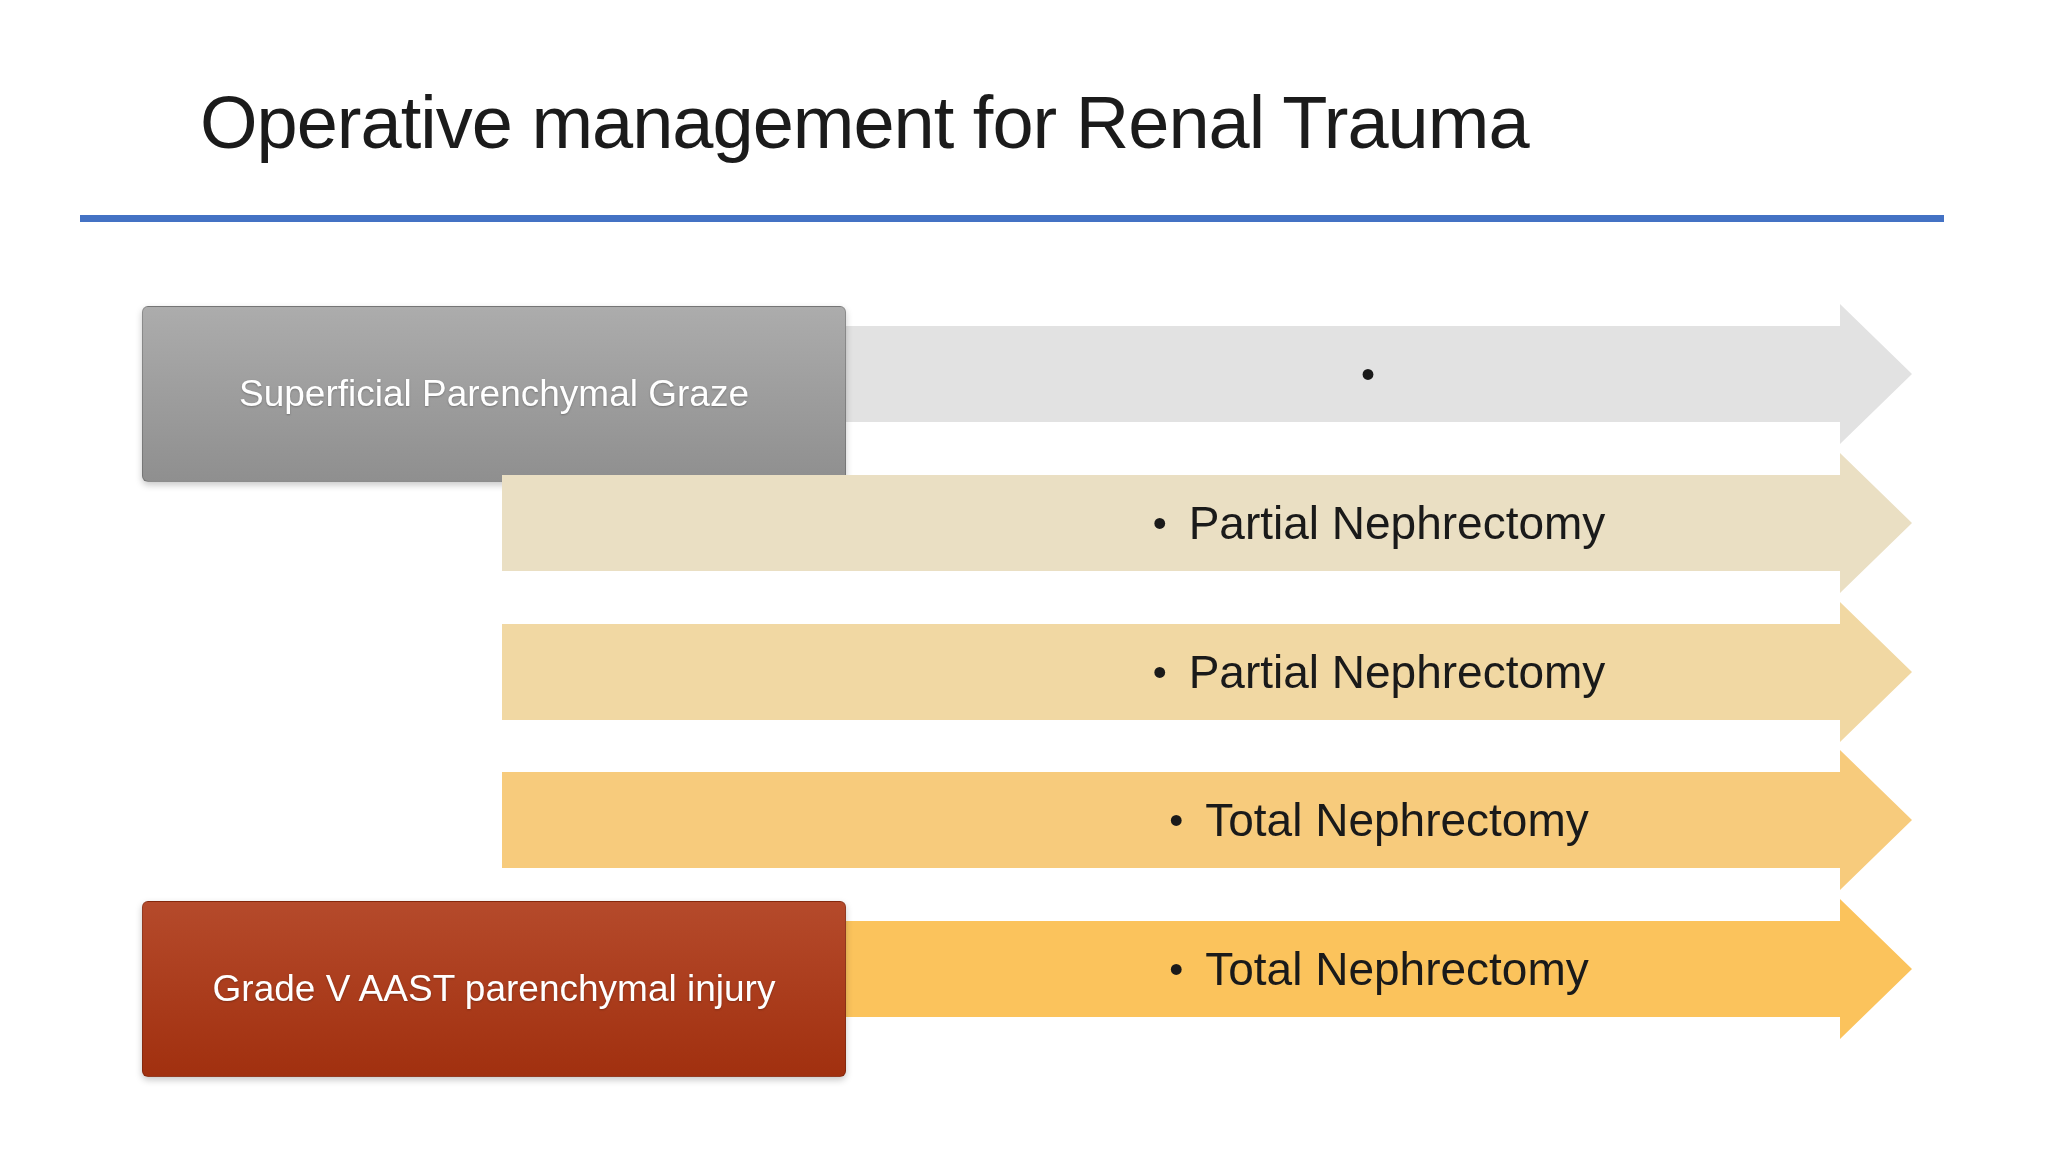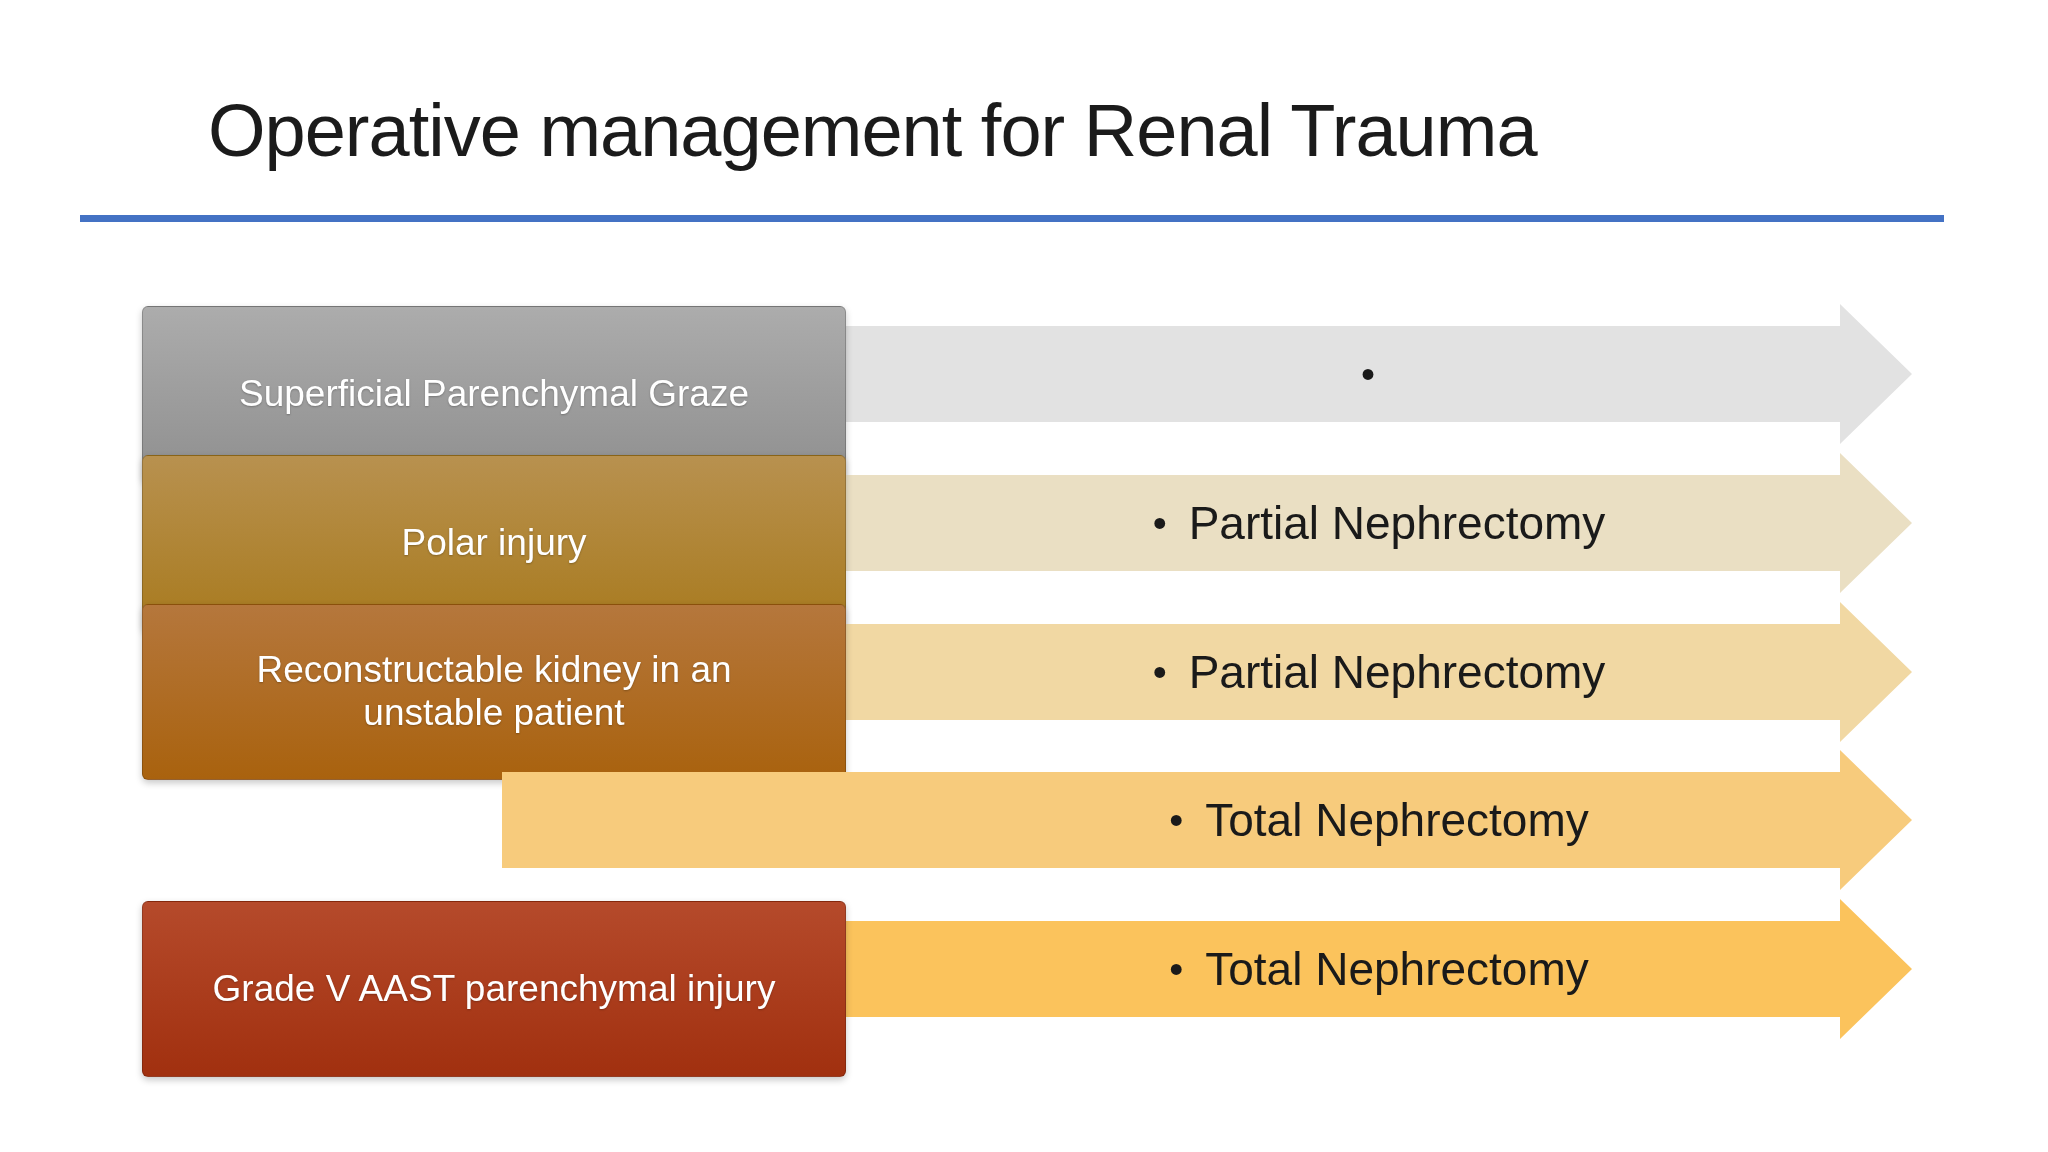--- a/index.html
+++ b/index.html
@@ -8,21 +8,21 @@
     width: 2048px;
     height: 1152px;
     background: #ffffff;
     overflow: hidden;
     font-family: "Liberation Sans", sans-serif;
   }
   .title {
     position: absolute;
     left: 192px;
     top: 72px;
-    margin: 16px;
+    margin: 8px;
     font-size: 74px;
     font-weight: 400;
     letter-spacing: -1px;
     color: #1b1b1b;
     white-space: nowrap;
   }
   .divider {
     position: absolute;
     left: 80px;
     top: 215px;
@@ -100,35 +100,29 @@
   </div>
 
   <div class="row" style="top: 453px; --boxTop: #B8914F; --boxBottom: #A87A1E; --arrow: #EADFC3;">
     <svg class="arrow" viewBox="0 0 1790 140" aria-hidden="true">
       <polygon points="360,22 1698,22 1698,0 1770,70 1698,140 1698,118 360,118"></polygon>
     </svg>
     <div class="treatment">
       <span class="bullet">•</span>
       <span>Partial Nephrectomy</span>
     </div>
-    <div class="box">
-      <span>Polar injury</span>
-    </div>
   </div>
 
   <div class="row" style="top: 602px; --boxTop: #B5773C; --boxBottom: #A9620E; --arrow: #F1D8A3;">
     <svg class="arrow" viewBox="0 0 1790 140" aria-hidden="true">
       <polygon points="360,22 1698,22 1698,0 1770,70 1698,140 1698,118 360,118"></polygon>
     </svg>
     <div class="treatment">
       <span class="bullet">•</span>
       <span>Partial Nephrectomy</span>
-    </div>
-    <div class="box">
-      <span>Reconstructable kidney in an unstable patient</span>
     </div>
   </div>
 
   <div class="row" style="top: 750px; --boxTop: #B35A2C; --boxBottom: #A4430E; --arrow: #F7CB7C;">
     <svg class="arrow" viewBox="0 0 1790 140" aria-hidden="true">
       <polygon points="360,22 1698,22 1698,0 1770,70 1698,140 1698,118 360,118"></polygon>
     </svg>
     <div class="treatment">
       <span class="bullet">•</span>
       <span>Total Nephrectomy</span>

